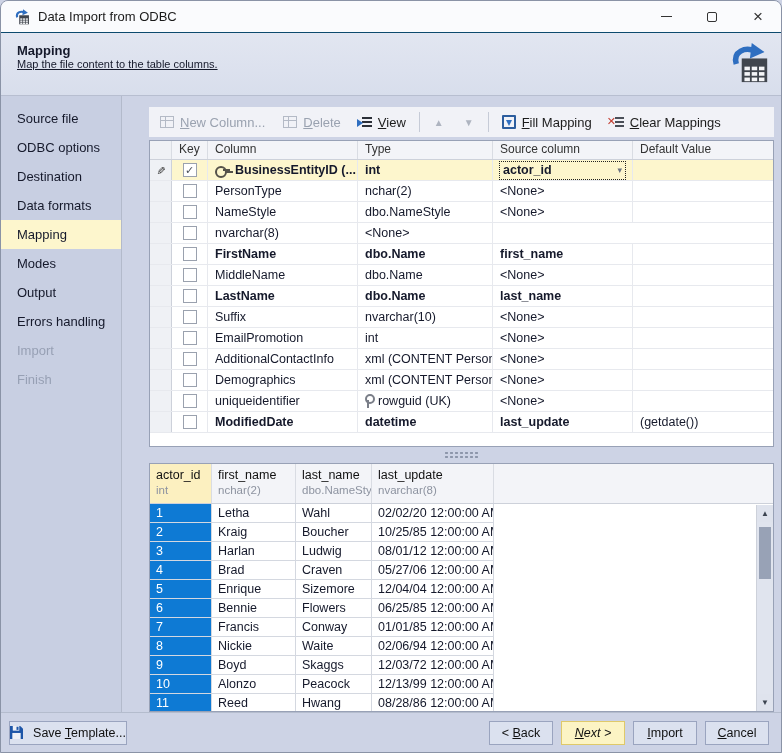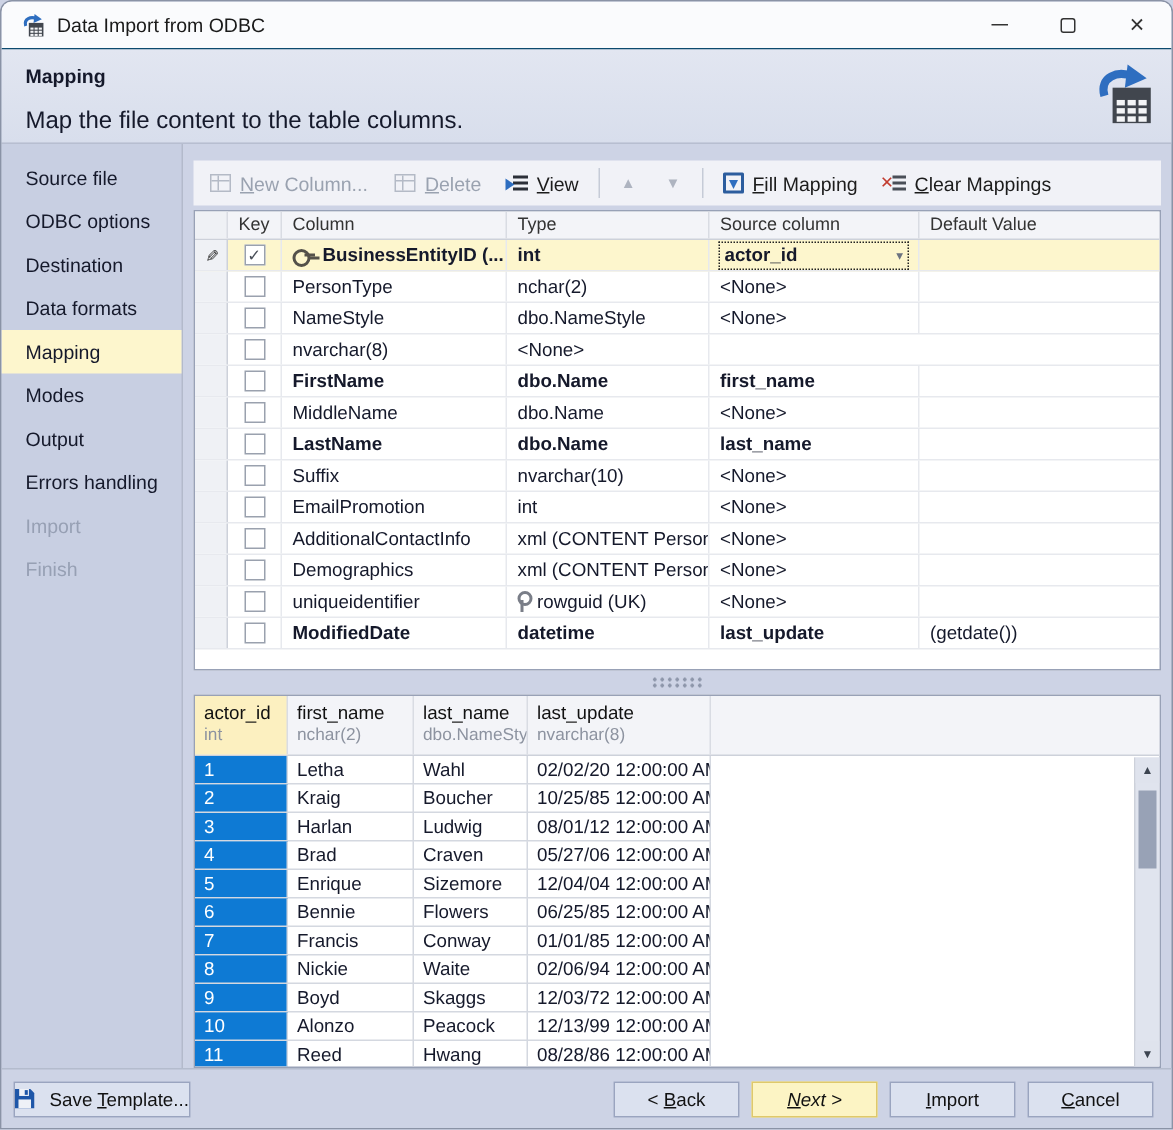--- a/index.html
+++ b/index.html
@@ -36,25 +36,25 @@
 
   
   #header {
     height:63px; flex:0 0 63px;
     background:linear-gradient(#e2e6f1,#d8deec);
     border-bottom:1px solid #b7bed0;
     position:relative;
     padding:10px 16px 0 16px;
   }
   #header .h-title { font-weight:bold; font-size:13px; }
-  #header .h-sub { margin-top:14px; font-size:16px; }
+  #header .h-sub { font-size:11px;text-decoration:underline; }
   #header .h-icon { position:absolute; right:12px; top:8px; }
 
   
-  #main { flex:0 0 616px; height:616px; display:flex; }
+  #main { flex:0 0 616px; height:616px; display:flex;gap:20px; }
   #sidebar {
     width:121px; flex:0 0 121px;
     background:#c8cfe2;
     border-right:1px solid #b3bacb;
     padding-top:8px;
   }
   .side-item { height:29px; line-height:29px; padding-left:16px; white-space:nowrap; }
   .side-item.active { background:#fdf6cd; }
   .side-item.disabled { color:#97a0b4; }
 
@@ -138,21 +138,21 @@
   #pv-scroll { position:absolute; top:41px; right:0; bottom:0; width:17px; background:#e0e4ee; border-left:1px solid #cdd1da; display:flex; flex-direction:column; }
   .sb-btn { height:17px; display:flex; align-items:center; justify-content:center; font-size:8px; color:#3c4450; background:#dfe3ed; }
   .sb-btn.down { margin-top:auto; }
   .sb-thumb { margin:5px 2px 0 2px; height:52px; background:#98a2b6; }
 
   
   #footer { flex:0 0 42px; border-top:1px solid #b4bccd; background:#cdd3e5; display:flex; align-items:center; padding:0 12px 2px 8px; }
   .btn { height:24px; background:#dbe1ef; border:1px solid #9aa4bf; font-size:12.5px; display:flex; align-items:center; justify-content:center; color:#111; white-space:nowrap; }
   .btn.primary { background:#fcf4c4; border-color:#dfc96a;font-style:italic; }
   #save-btn { width:118px; gap:10px; margin-right:auto; }
-  .nav-btn { width:84px; margin-left:8px; }
+  .nav-btn { width:64px; margin-left:8px; }
 </style>
 </head>
 <body>
 
 <div id="window">
 
   <div id="titlebar">
     <span class="app-icon">
       <svg width="16" height="16" viewBox="0 0 44 46">
         <path d="M8 24 C 4 10, 18 5, 29 10" fill="none" stroke="#2e6ec0" stroke-width="6"></path>

